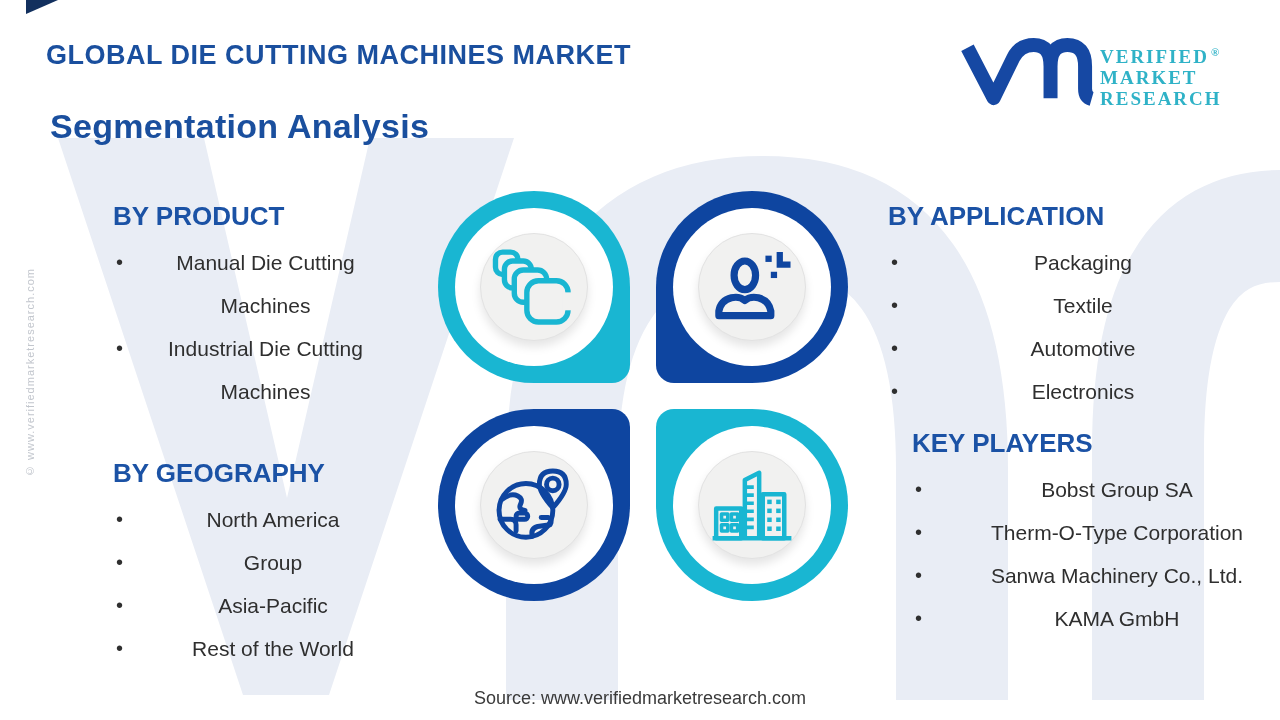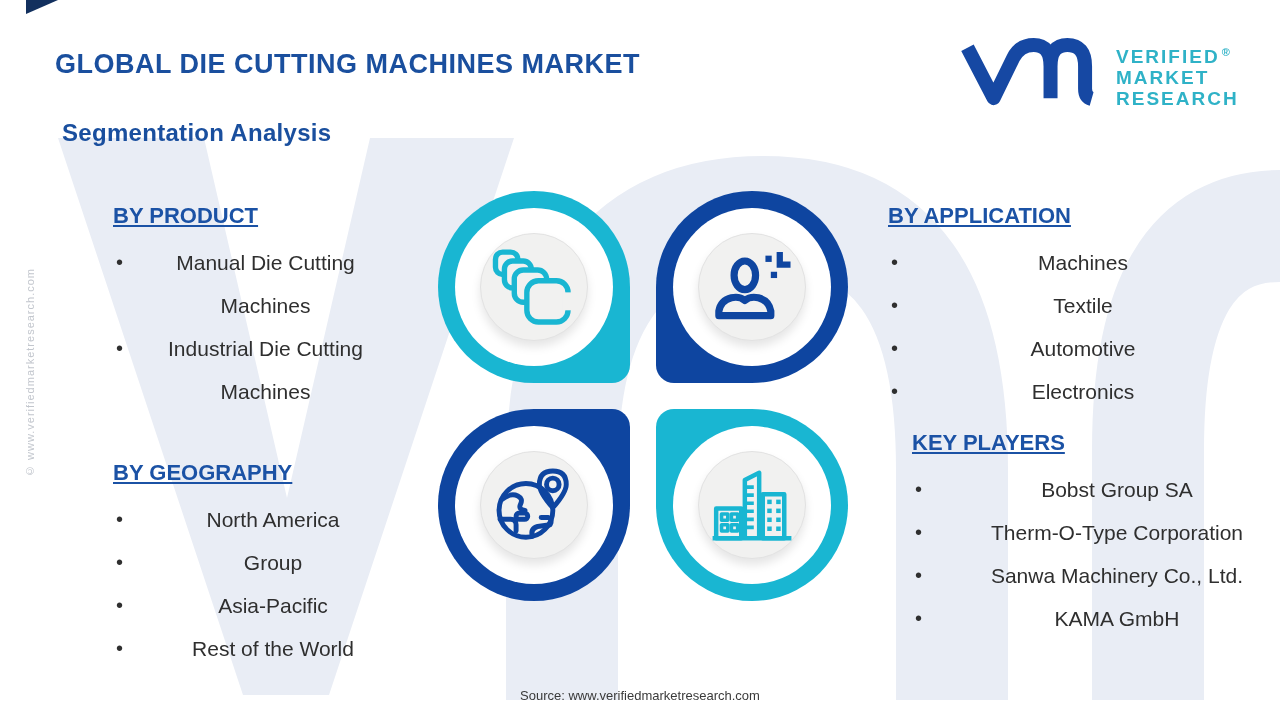--- a/index.html
+++ b/index.html
@@ -17,36 +17,36 @@
     border-right:32px solid transparent;
   }
   
   .side-watermark {
     position:absolute; left:24px; top:268px; z-index:2;
     writing-mode:vertical-rl; transform:rotate(180deg);
     font-size:11px; letter-spacing:1px; color:var(--wmtext,#c2c6cd);
   }
   
   .title-line1 {
-    position:absolute; left:46px; top:40px; z-index:2; margin:9px;
+    position:absolute; left:46px; top:40px; z-index:2; margin:0;
     font-size:27px; font-weight:700; letter-spacing:0.5px; color:var(--title,#1a4f9e);
   }
   .title-line2 {
-    position:absolute; left:46px; top:103px; z-index:2; margin:16px;
-    font-size:24px; font-weight:700; letter-spacing:0.3px; color:var(--title,#1a4f9e);
+    position:absolute; left:46px; top:103px; z-index:2; margin:4px;
+    font-size:34px; font-weight:700; letter-spacing:0.3px; color:var(--title,#1a4f9e);
   }
   
   .logo { position:absolute; left:960px; top:32px; z-index:2; display:flex; align-items:flex-start; }
   .logo-mark { display:block; }
-  .logo-text { margin-left:16px; margin-top:10px; color:var(--logoteal,#2fb2c7); }
+  .logo-text { margin-left:0; margin-top:10px; color:var(--logoteal,#2fb2c7);font-family:Liberation Serif, serif; }
   .logo-line { font-size:19px; font-weight:700; letter-spacing:2px; line-height:21px; }
   .reg { font-size:11px; vertical-align:super; margin-left:2px; }
   
   .panel { position:absolute; z-index:2; }
-  .panel h3 { margin:0 0 12px 0; font-size:22px; line-height:26px; font-weight:700; color:var(--heading,#1b52a5);text-decoration:underline; }
+  .panel h3 { margin:0 0 12px 0; font-size:26px; line-height:26px; font-weight:700; color:var(--heading,#1b52a5); }
   .panel ul { margin:0; padding:0; list-style:none;text-align:center; }
   .panel li {
     position:relative; padding-left:30px; font-size:21px; line-height:43px; color:var(--body,#2f2f2f);
   }
   .panel li::before { content:"\2022"; position:absolute; left:3px; top:0; font-size:20px; color:var(--body,#2f2f2f); }
   #by-product    { left:113px; top:203px; width:275px; }
   #by-geography  { left:113px; top:444px; width:290px;margin-top:16px; }
   #by-application{ left:888px; top:203px; width:360px; }
   #key-players   { left:888px; top:430px; width:380px;margin-left:24px; }
   
@@ -60,21 +60,21 @@
     position:absolute; inset:25px; border-radius:50%;
     background:var(--disc,#f1f1f0); border:1px solid var(--discborder,#e2e2e2);
     box-shadow:0 6px 10px rgba(0,0,0,0.10);
     display:flex; align-items:center; justify-content:center;
   }
   .icon-teal { color:var(--teal,#19b6d2); }
   .icon-navy { color:var(--navy,#0e45a0); }
   
   .source {
     position:absolute; left:0; right:0; top:688px; z-index:2;
-    text-align:center; font-size:13px; color:var(--source_color,#3a3a3a);
+    text-align:center; font-size:18px; color:var(--source_color,#3a3a3a);
   }
 </style>
 </head>
 <body>
 
 <div class="slide">
 
   <svg class="bg-watermark" width="1280" height="720" viewBox="0 0 1280 720">
     <polygon points="58,138 204,138 287,498 370,138 514,138 329,695 243,695" fill="var(--wm,#e9edf5)"></polygon>
     <path d="M562 700 V470 C562 298 630 212 763 212 C896 212 952 298 952 470 V700" fill="none" stroke="var(--wm,#e9edf5)" stroke-width="112"></path>
@@ -113,21 +113,21 @@
       <li>North America</li>
       <li>Group</li>
       <li>Asia-Pacific</li>
       <li>Rest of the World</li>
     </ul>
   </section>
 
   <section class="panel" id="by-application">
     <h3>BY APPLICATION</h3>
     <ul>
-      <li>Machines</li>
+      <li>Packaging</li>
       <li>Textile</li>
       <li>Automotive</li>
       <li>Electronics</li>
     </ul>
   </section>
 
   <section class="panel" id="key-players">
     <h3>KEY PLAYERS</h3>
     <ul>
       <li>Bobst Group SA</li>

